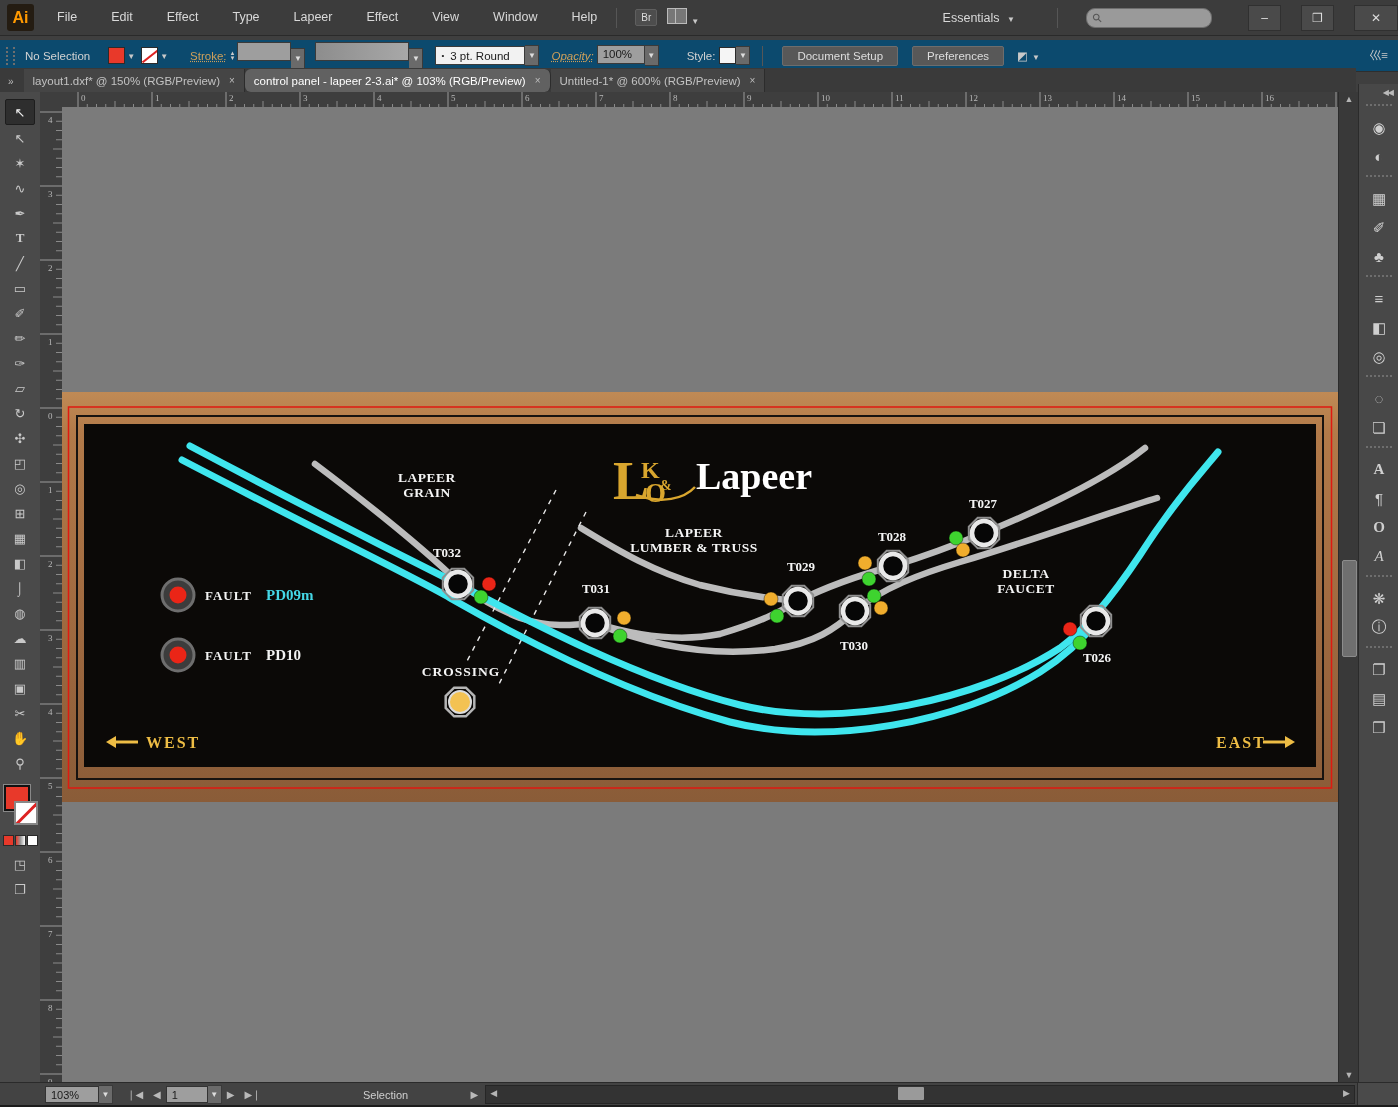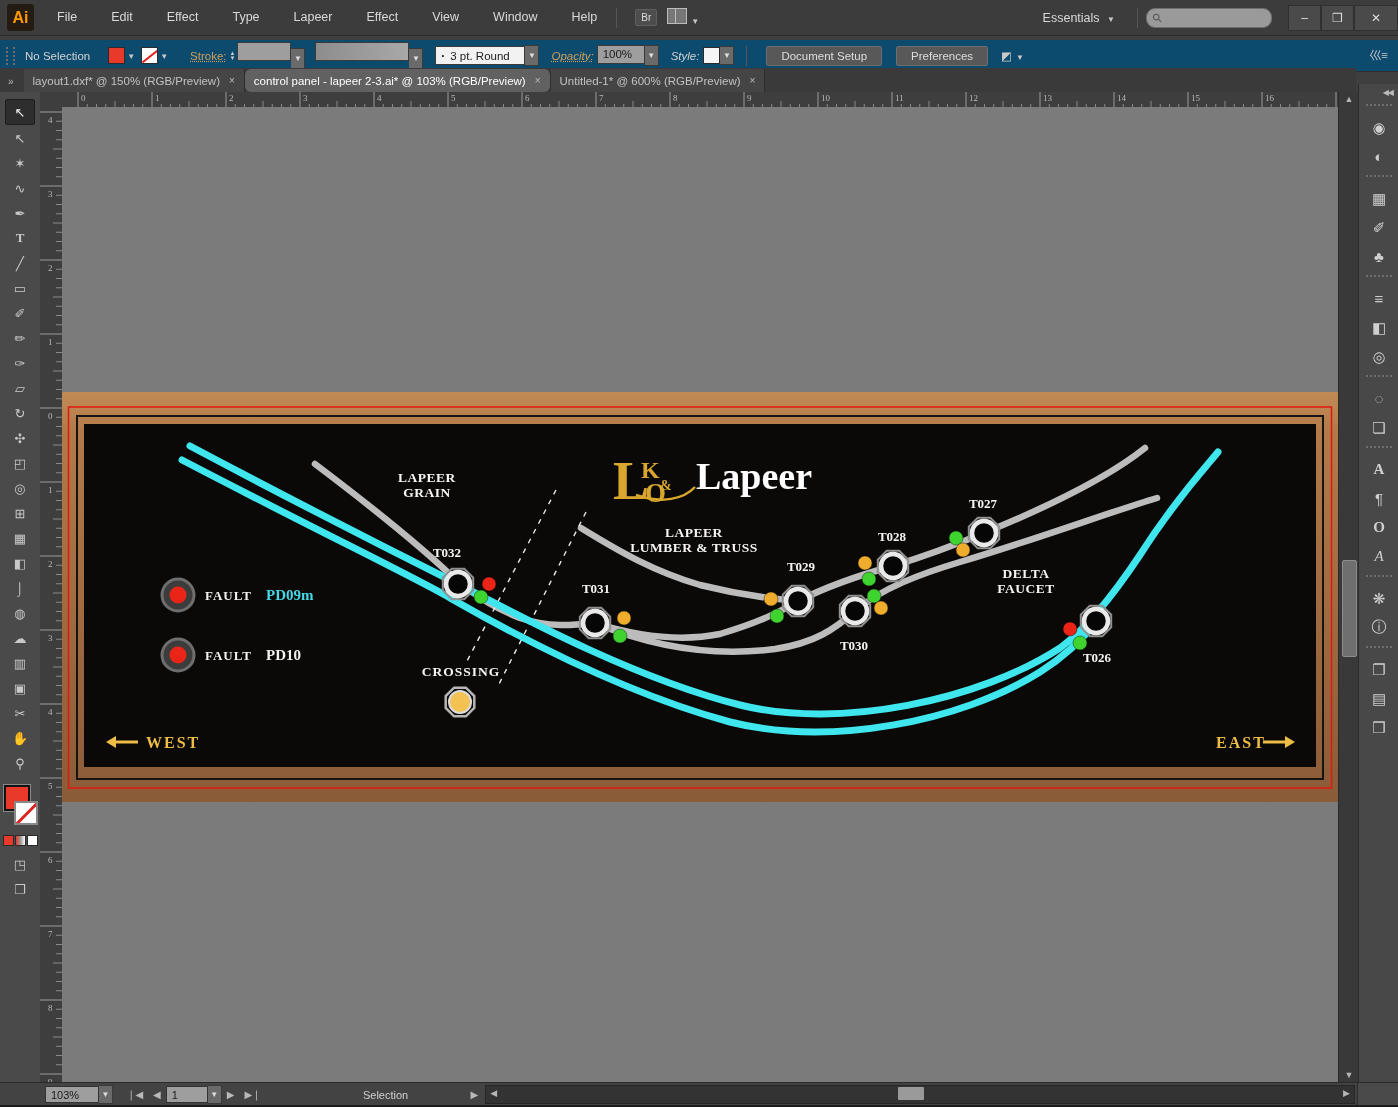--- a/index.html
+++ b/index.html
@@ -11,21 +11,21 @@
             display:flex;align-items:center;}
   #ai-logo{width:27px;height:27px;margin:0 12px 0 7px;background:#241c12;border-radius:3px;
            color:#f90;font-weight:bold;font-size:16px;display:flex;align-items:center;justify-content:center;}
   .menu-item{padding:0 11px;height:35px;line-height:35px;color:#d9d9d9;font-size:12.5px;cursor:default;}
   .vsep{width:1px;height:20px;background:#565656;margin:0 8px;}
   #br-btn{background:#4d4d4d;border:1px solid #5f5f5f;border-radius:2px;color:#ddd;font-size:10px;
           padding:2px 5px;margin:0 10px;}
   .arrange-icon{width:18px;height:14px;border:1px solid #bbb;display:inline-block;position:relative;background:#777;}
   .arrange-icon:before{content:"";position:absolute;left:7px;top:0;bottom:0;width:1px;background:#bbb;}
   .dd-arrow{display:inline-block;margin-left:4px;color:#c9c9c9;font-size:8px;}
-  #tb-right{margin-left:auto;display:flex;align-items:center;height:25px;}
+  #tb-right{margin-left:auto;display:flex;align-items:center;height:25px;gap:20px;}
   #workspace{font-size:12.5px;color:#d9d9d9;margin-right:14px;}
   #searchbox{width:118px;height:18px;background:#9a9a9a;border:1px solid #6e6e6e;border-radius:9px;
              display:flex;align-items:center;padding-left:6px;margin-right:16px;}
   #search-glyph{display:inline-block;transform:rotate(-45deg);color:#555;font-size:12px;}
   .winbtn{width:31px;height:24px;background:#4a4a4a;border:1px solid #303030;display:flex;align-items:center;
           justify-content:center;color:#ddd;font-size:12px;align-self:flex-start;}
   .winbtn.close{width:42px;}
   
   #controlbar{left:0;top:40px;width:1398px;height:31px;background:#0c4a6e;border-bottom:1px solid #2e2e2e;
               display:flex;align-items:center;font-size:11.5px;}
@@ -130,21 +130,21 @@
       <span>▼</span>
     </span>
   <span><span class="field" style="width:42px;"></span><span class="field-dd">▼</span></span>
   <span style="margin-left:10px;"><span class="field" style="width:82px;background:linear-gradient(90deg,#8d8d8d,#a8a8a8);"></span><span class="field-dd">▼</span></span>
   <span style="margin-left:12px;"><span class="field white" style="width:78px;">
         <span style="font-size:8px;margin-right:6px;">•</span>
         <span>3 pt. Round</span>
       </span><span class="field-dd">▼</span></span>
   <span class="cb-link" style="margin-left:12px;font-style:italic;">Opacity:</span>
   <span><span class="field" style="width:36px;">100%</span><span class="field-dd">▼</span></span>
-  <span class="cb-label" style="margin-left:12px;font-style:italic;">Style:</span>
+  <span class="cb-label" style="margin-left:28px;">Style:</span>
   <span><span class="swatch" style="background:#f5f5f5;"></span><span class="field-dd" style="height:17px;vertical-align:middle;">▼</span></span>
   <span class="vsep" style="margin:0 12px;"></span>
   <span class="cb-btn">Document Setup</span>
   <span class="cb-btn">Preferences</span>
   <span style="margin-left:6px;color:#c9c9c9;">◩<span class="dd-arrow">▼</span></span>
   <span style="margin-left:auto;margin-right:10px;color:#c9c9c9;">⼮≡</span>
 </div>
 
 <div class="abs" id="tabbar">
   <span id="tab-overflow">»</span>

